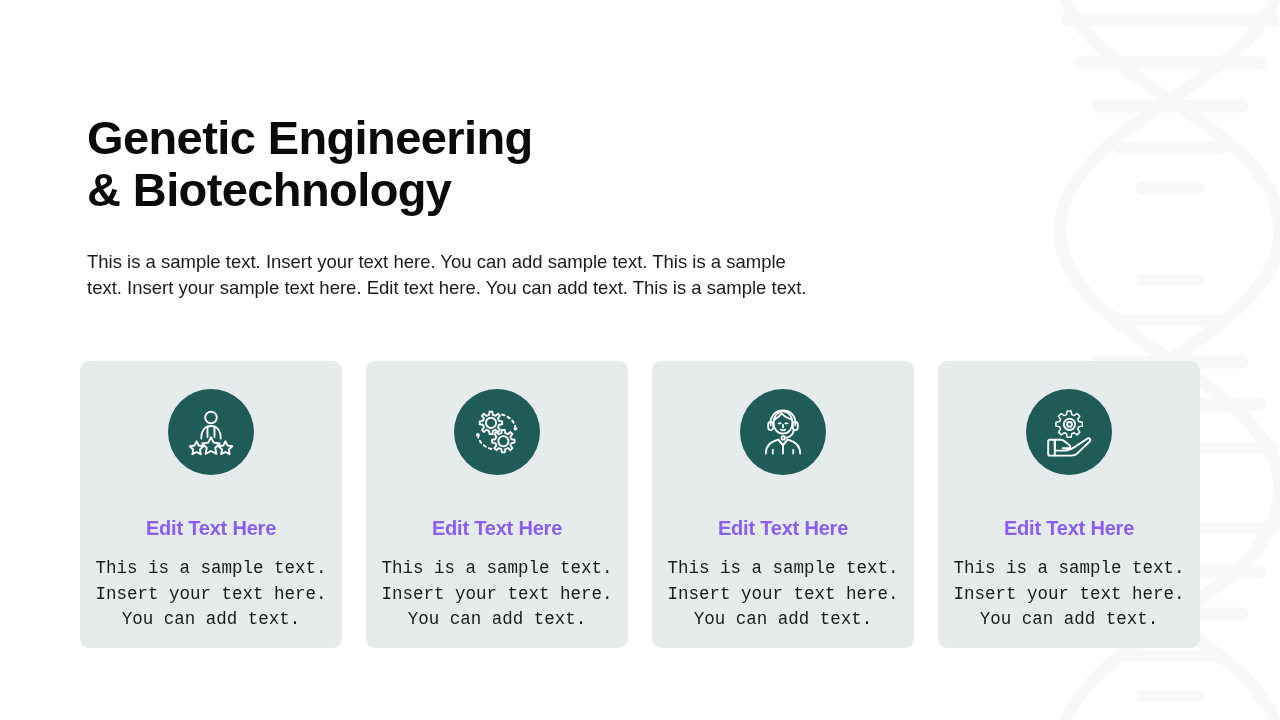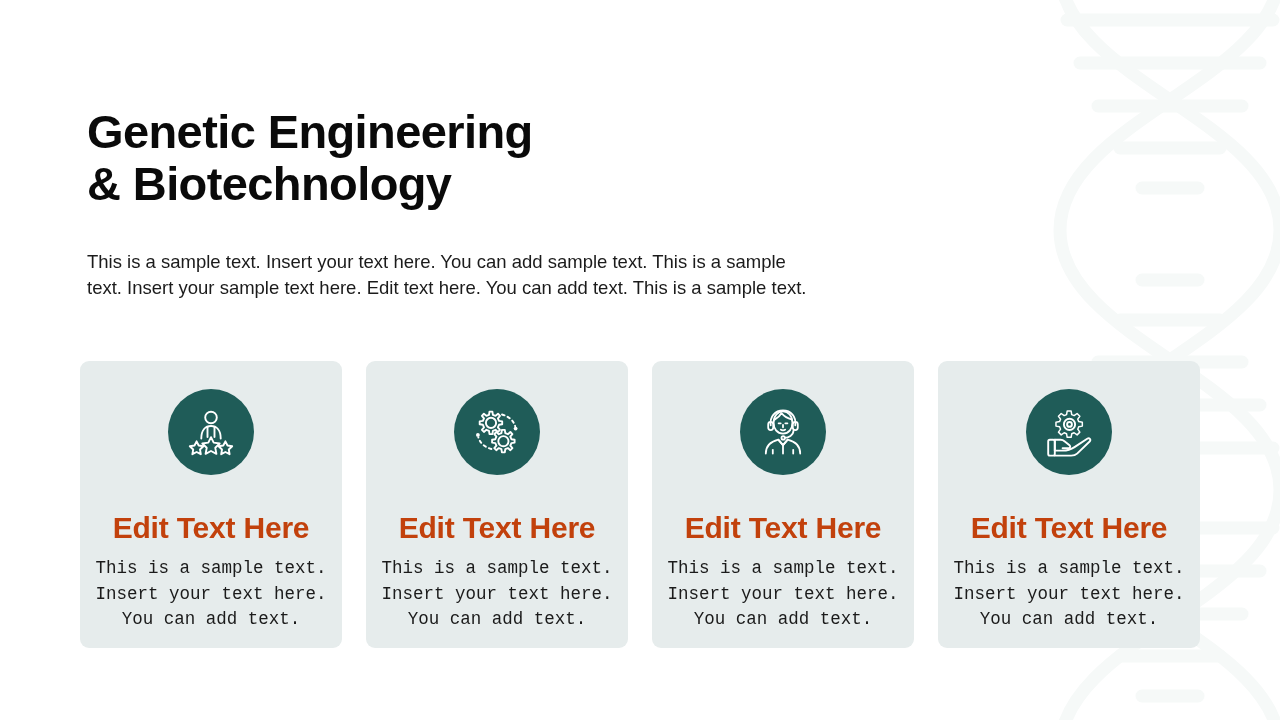--- a/index.html
+++ b/index.html
@@ -32,21 +32,21 @@
     width: 300px;
     height: 760px;
     pointer-events: none;
     z-index: 0;
   }
 
   
   #title-block {
     position: absolute;
     left: 87px;
-    top: 106px;
+    top: 112px;
     z-index: 2;
   }
   .slide-title {
     font-family: "Liberation Sans", sans-serif;
     font-size: 47px;
     line-height: 52px;
     font-weight: bold;
     color: #0a0a0a;
     letter-spacing: -0.6px;
     margin: 0;
@@ -99,23 +99,23 @@
     display: flex;
     align-items: center;
     justify-content: center;
     flex: none;
   }
   .icon-circle svg {
     display: block;
   }
   .card-title {
     font-family: "Liberation Sans", sans-serif;
-    font-size: 30px;
+    font-size: 20px;
     font-weight: bold;
-    color: #c2410c;
+    color: #8b5cf6;
     letter-spacing: -0.2px;
     margin: 0;
     padding-top: 39px;
     text-align: center;
     line-height: 28px;
   }
   .card-body {
     font-family: Liberation Mono, monospace;
     font-size: 17.5px;
     line-height: 25.5px;

